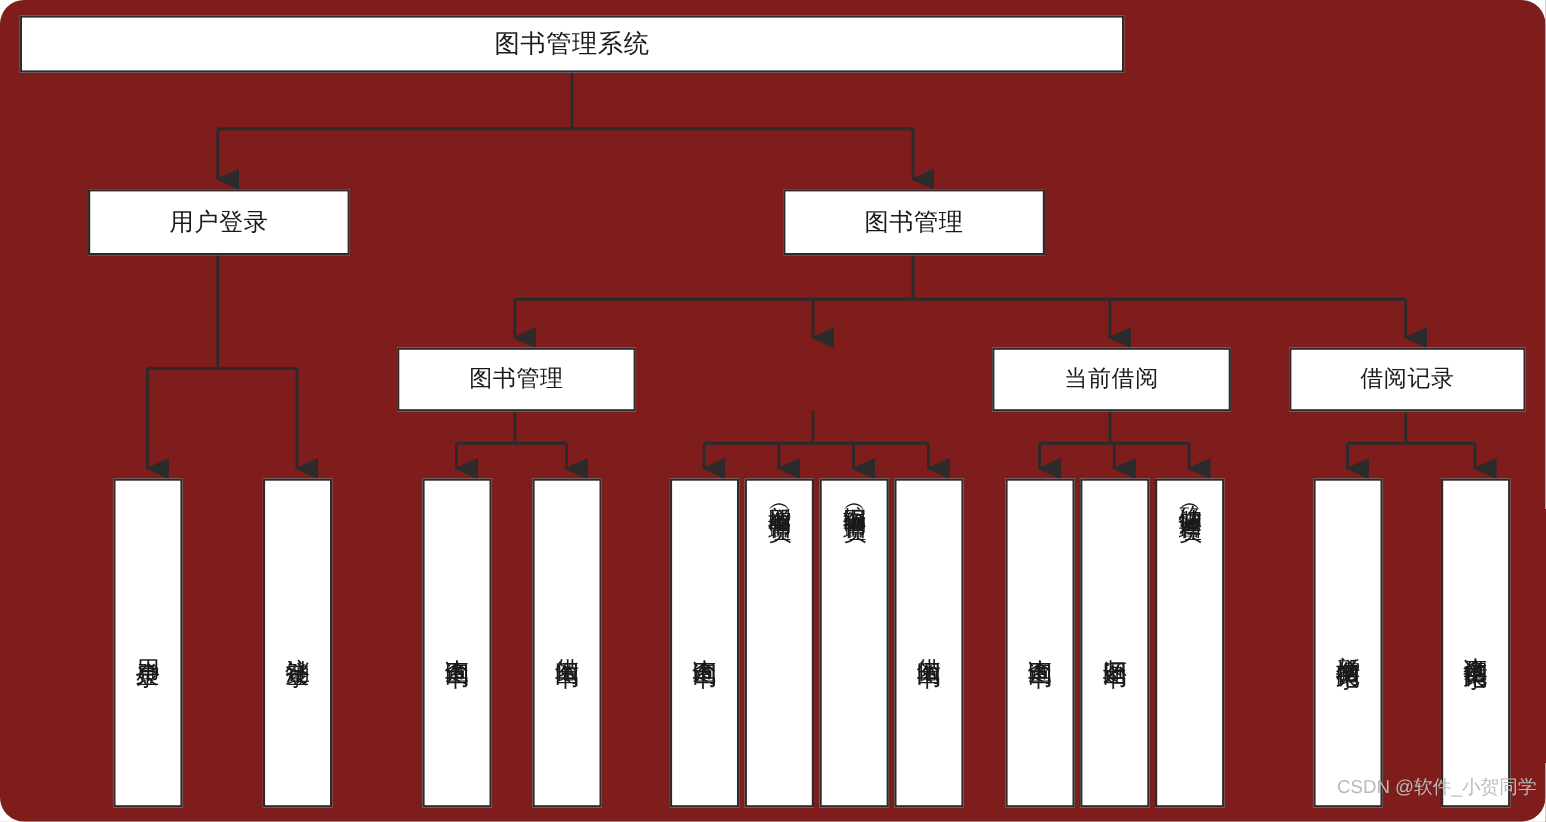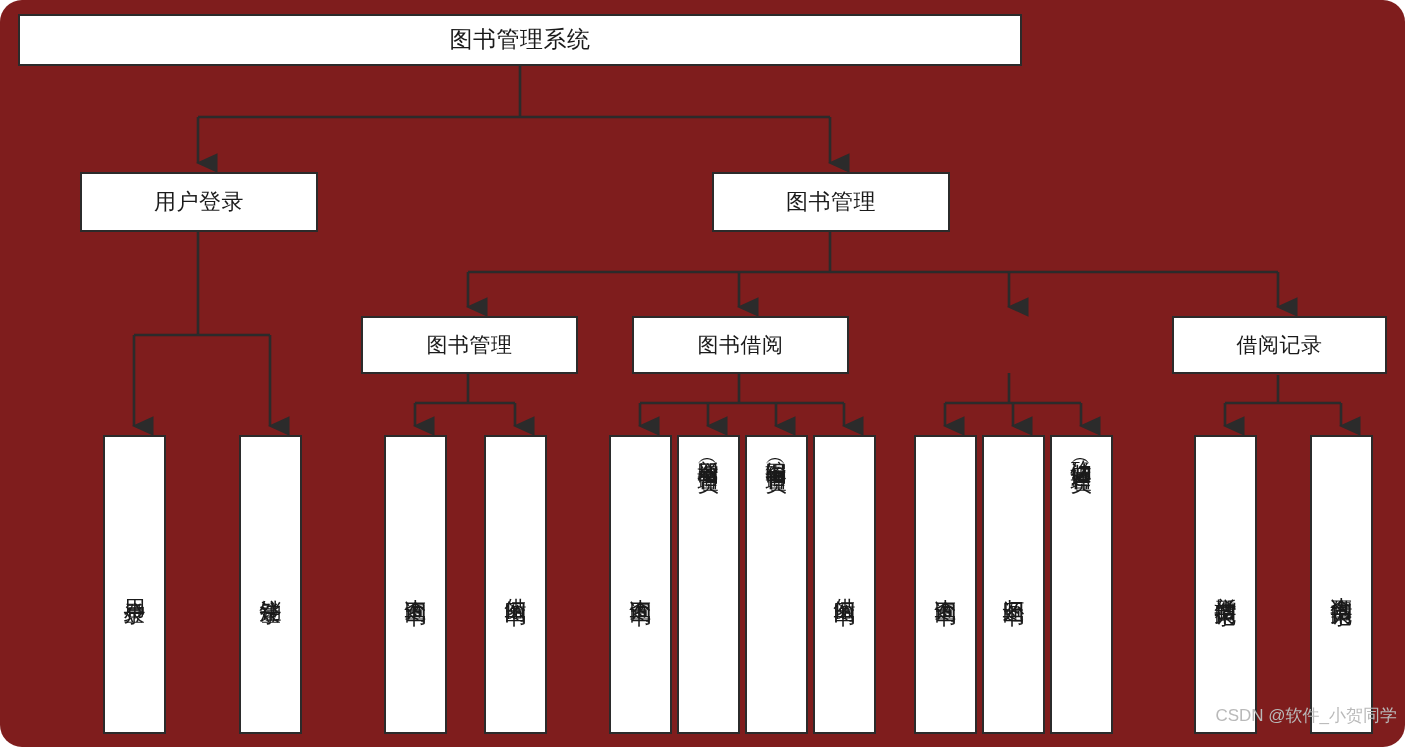--- a/index.html
+++ b/index.html
@@ -150,24 +150,24 @@
   </div>
 
   <div class="node lvl1" style="left:712px; top:172px; width:238px; height:60px;">
     <span class="label">图书管理</span>
   </div>
 
   <div class="node lvl2" style="left:361px; top:316px; width:217px; height:58px;">
     <span class="label">图书管理</span>
   </div>
 
-  <div class="node lvl2" style="left:632px; top:316px; width:217px; height:58px;">
-    <span class="label">图书借阅</span>
-  </div>
-
+
+  <div class="node lvl2" style="left:902px; top:316px; width:217px; height:58px;">
+    <span class="label">当前借阅</span>
+  </div>
 
   <div class="node lvl2" style="left:1172px; top:316px; width:215px; height:58px;align-items:center;">
     <span class="label">借阅记录</span>
   </div>
 
   <div class="node leaf center" style="left:103px; top:435px; width:63px; height:299px;">
     <span class="label">用户登录</span>
   </div>
 
   <div class="node leaf center" style="left:239px; top:435px; width:63px; height:299px;">

